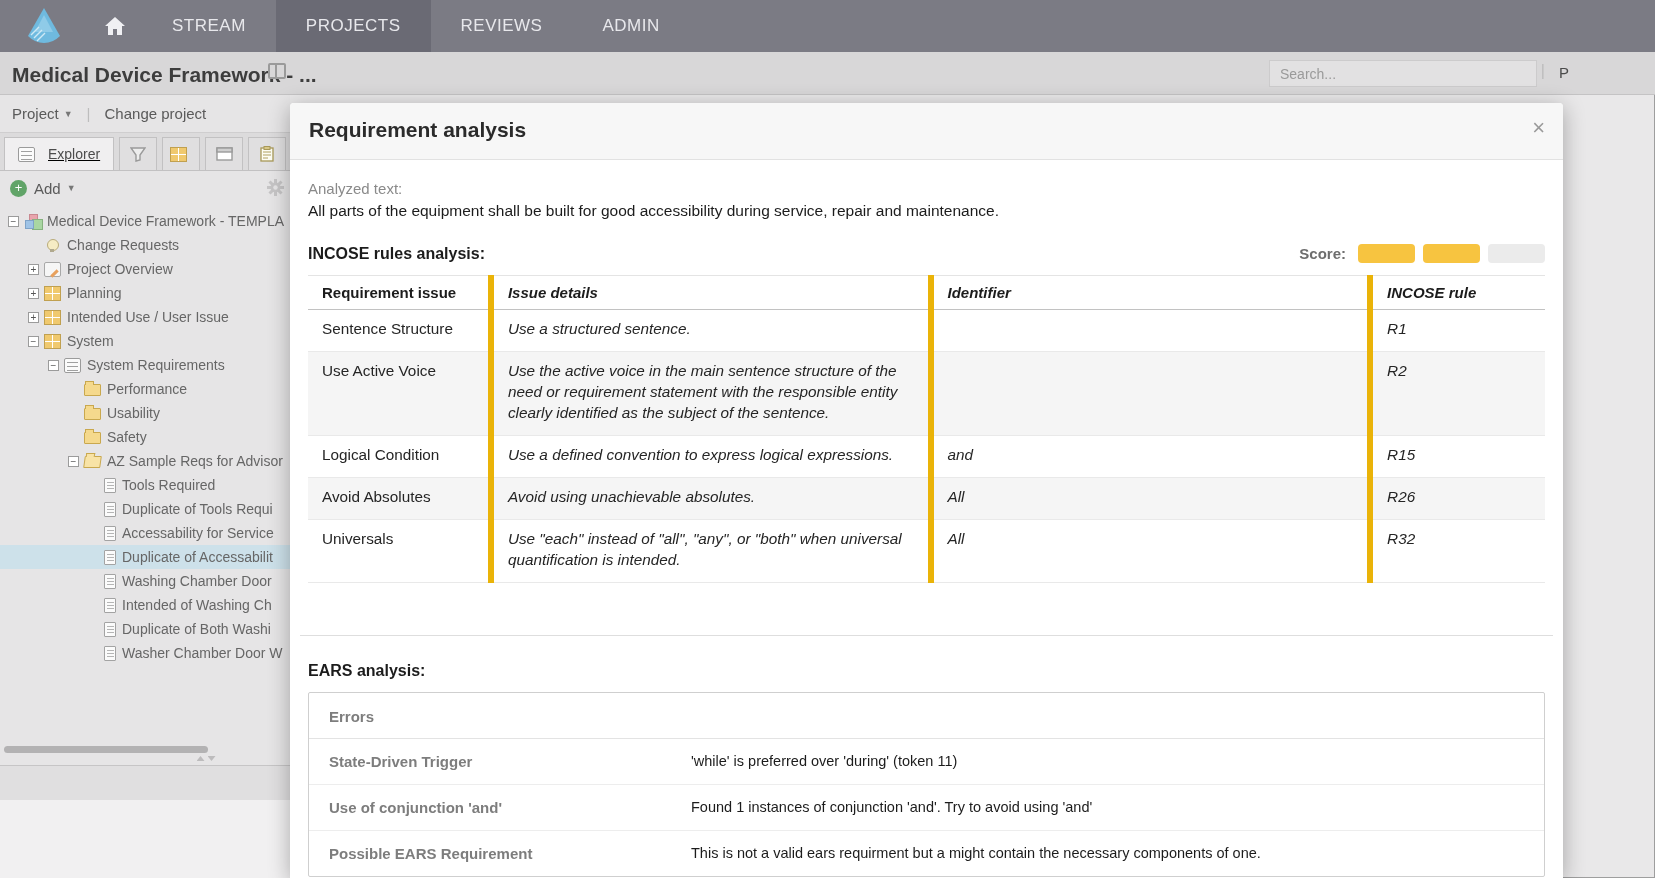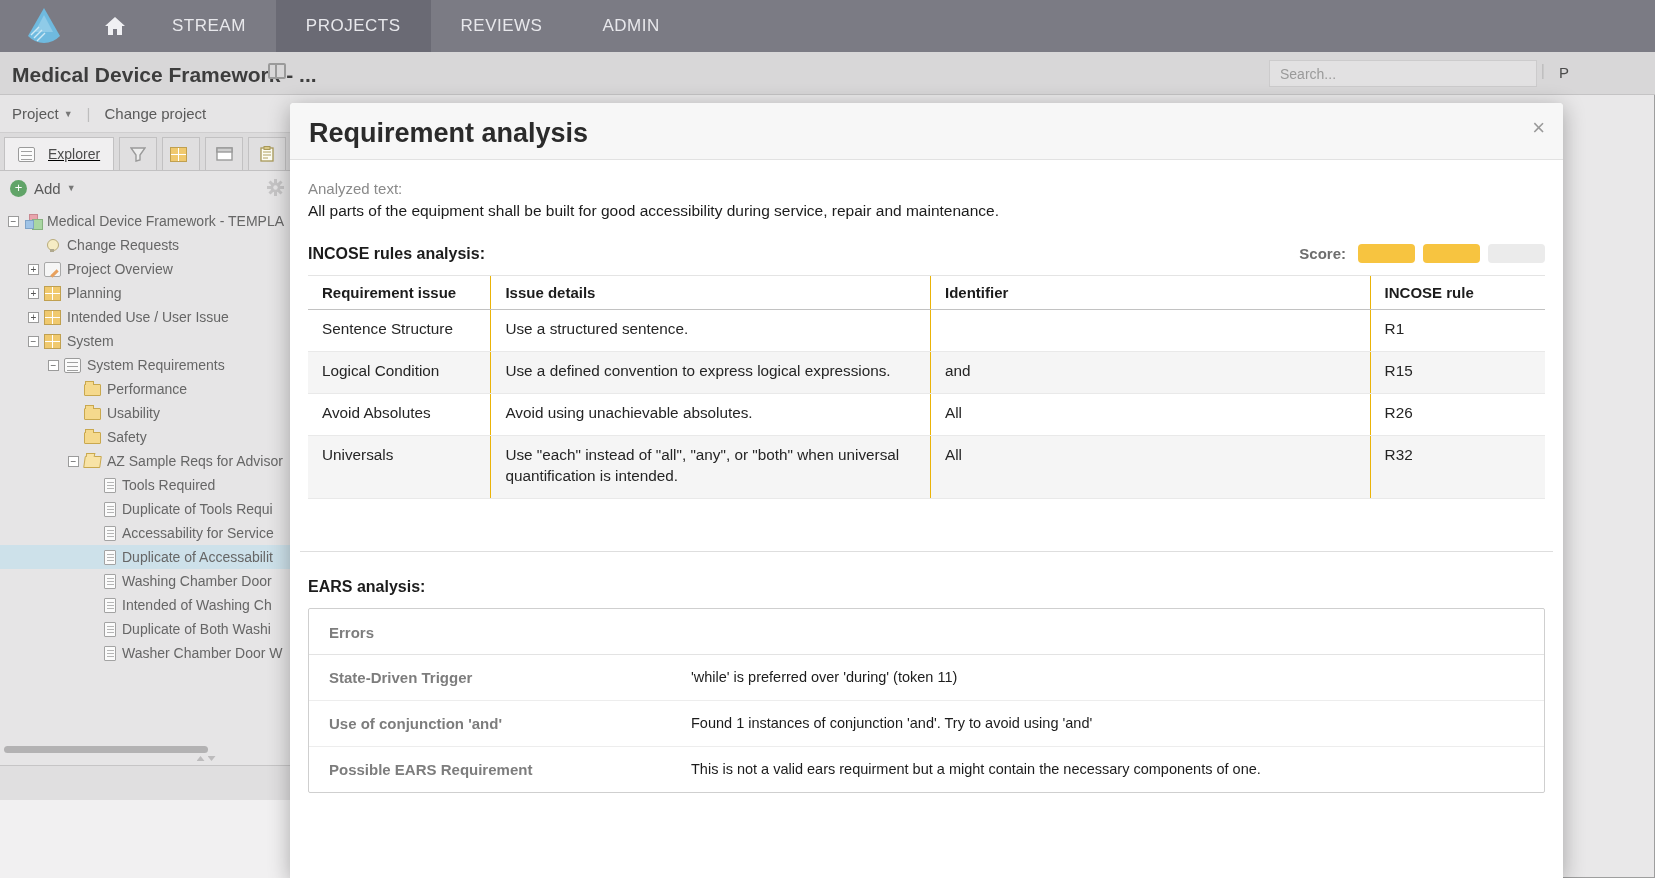--- a/index.html
+++ b/index.html
@@ -77,37 +77,37 @@
 
   .side-footer { position:absolute; left:0; top:670px; width:290px; height:50px; background:#e0dfe0; border-top:1px solid #c6c5c6; display:flex; align-items:flex-end; font-size:15px; color:#6e6e6e; padding:0 10px; }
   .side-footer .grow { flex:1; }
   .side-footer .vsep { margin:0 10px; color:#bdbdbd; }
   .footer-item { display:flex; align-items:center; gap:6px; cursor:pointer; }
   .side-below { position:absolute; left:0; top:705px; width:290px; height:78px; background:#f1f0f1; }
 
   
   .modal { position:absolute; left:290px; top:103px; width:1273px; height:775px; background:#fff; border-radius:4px 4px 0 0; box-shadow:0 4px 22px rgba(0,0,0,.3); }
   .modal-header { height:57px; background:#f7f7f7; border-bottom:1px solid #e2e2e2; border-radius:4px 4px 0 0; position:relative; }
-  .modal-title { position:absolute; left:19px; top:15px; font-size:27px; font-weight:bold; color:#2b2b2b; }
+  .modal-title { position:absolute; left:19px; top:15px; font-size:21px; font-weight:bold; color:#2b2b2b; }
   .modal-close { position:absolute; right:18px; top:14px; font-size:22px; color:#9a9a9a; cursor:pointer; line-height:1; }
   .modal-body { padding:20px 18px 0 18px; }
 
   .analyzed-label { font-size:15px; color:#8a8a8a; }
   .analyzed-text { font-size:15.5px; color:#1c1c1c; margin-top:5px; }
 
   .incose-head { display:flex; align-items:center; justify-content:space-between; margin-top:24px; }
   .section-heading { font-size:16px; font-weight:bold; color:#1c1c1c; }
   .score-group { display:flex; align-items:center; gap:8px; }
   .score-label { font-size:15px; font-weight:bold; color:#6e6e6e; margin-right:4px; }
   .score-bar { width:57px; height:19px; border-radius:4px; }
 
   table.incose { width:100%; border-collapse:collapse; margin-top:12px; }
   table.incose th { text-align:left; font-size:15px; color:#1c1c1c; padding:8px 14px; border-top:1px solid #e4e4e4; border-bottom:1px solid #c2c2c2; }
   table.incose td { font-size:15.3px; color:#252525; padding:9px 14px 11px 14px; vertical-align:top; border-bottom:1px solid #e9e9e9; line-height:1.37; }
-  table.incose th + th, table.incose td + td { border-left:1px solid #eab308; }
+  table.incose th + th, table.incose td + td { border-left:6px solid #eab308;font-style:italic; }
   table.incose tbody tr:nth-child(even) { background:#f5f5f5; }
 
   .ears-divider { height:1px; background:#dedede; margin:52px -8px 0 -8px; }
   .ears-heading { margin-top:26px; }
   .ears-box { border:1px solid #cfcfcf; border-radius:2px; margin-top:12px; background:#fff; }
   .ears-header { padding:15px 20px 13px 20px; font-size:15px; font-weight:bold; color:#7d7d7d; border-bottom:1px solid #e3e3e3; }
   .ears-row { display:grid; grid-template-columns:362px 1fr; padding:14px 20px; border-bottom:1px solid #ededed; align-items:center; }
   .ears-row:last-child { border-bottom:none; }
   .ears-row .lbl { font-size:15px; font-weight:bold; color:#7d7d7d; }
   .ears-row .dtl { font-size:14.5px; color:#1c1c1c; }
@@ -398,20 +398,26 @@
           </tr>
         </thead>
       <tbody>
           <tr>
             <td>Sentence Structure</td>
             <td>Use a structured sentence.</td>
             <td></td>
             <td>R1</td>
           </tr>
           <tr>
+            <td>Use Active Voice</td>
+            <td>Use the active voice in the main sentence structure of the need or requirement statement with the responsible entity clearly identified as the subject of the sentence.</td>
+            <td></td>
+            <td>R2</td>
+          </tr>
+          <tr>
             <td>Logical Condition</td>
             <td>Use a defined convention to express logical expressions.</td>
             <td>and</td>
             <td>R15</td>
           </tr>
           <tr>
             <td>Avoid Absolutes</td>
             <td>Avoid using unachievable absolutes.</td>
             <td>All</td>
             <td>R26</td>

